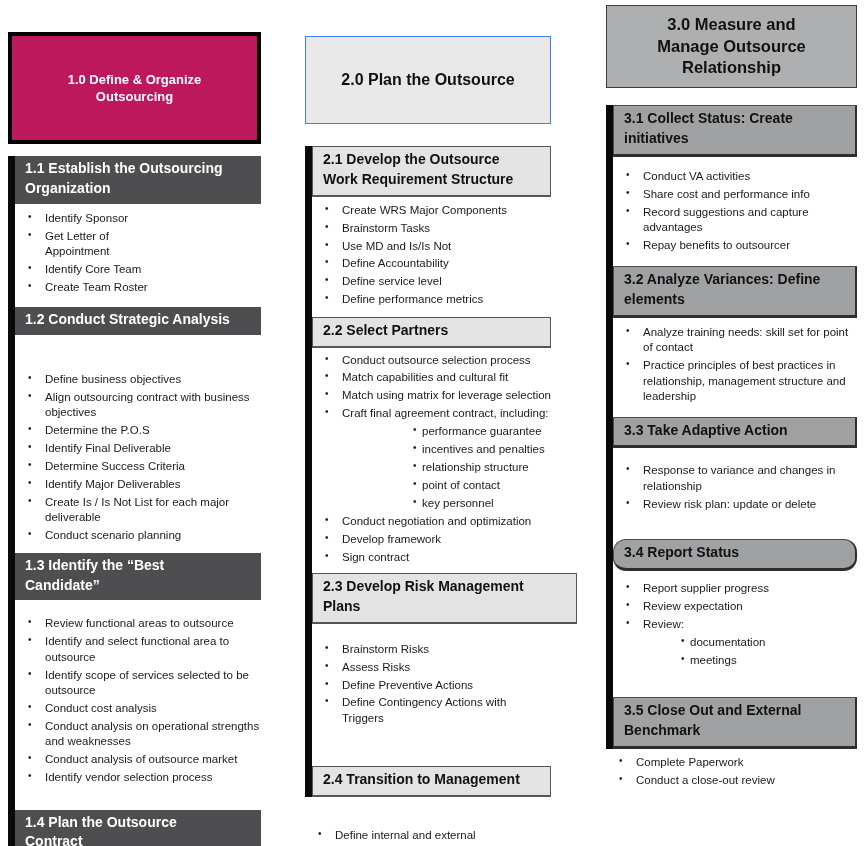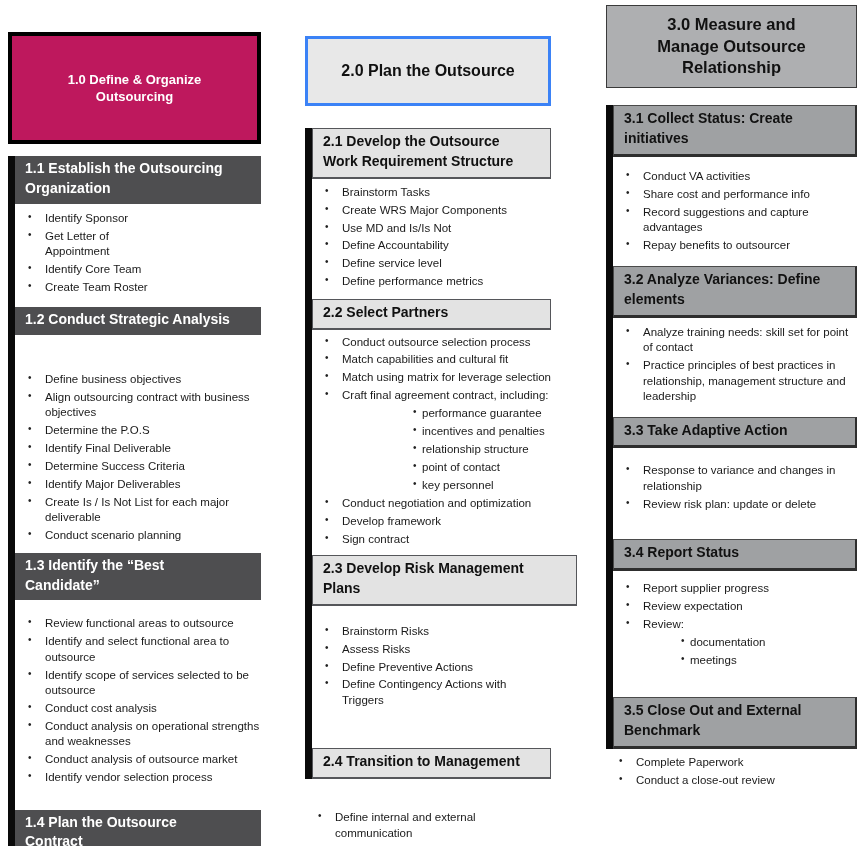--- a/index.html
+++ b/index.html
@@ -12,21 +12,21 @@
   .col{position:relative;}
   .col1{margin-left:8px;width:253px;}
   .col2{margin-left:44px;width:246px;}
   .col3{margin-left:55px;width:251px;}
 
   .topbox{
     box-sizing:border-box;display:flex;align-items:center;justify-content:center;
     text-align:center;font-weight:bold;white-space:pre-line;line-height:1.32;
   }
   .topbox1{margin-top:32px;height:112px;background:#be185d;border:4px solid #000;color:#fff;font-size:13px;}
-  .topbox2{margin-top:36px;height:70px;background:#e8e8e8;border:3px solid #3b82f6;color:#111;font-size:16px;}
+  .topbox2{margin-top:36px;height:88px;background:#e8e8e8;border:1px solid #3b82f6;color:#111;font-size:16px;}
   .topbox3{margin-top:5px;height:83px;background:#aeafb1;border:1px solid #3a3a3a;color:#111;font-size:16.5px;}
 
   .barwrap{border-left:7px solid #0a0a0a;}
   .bw1{margin-top:12px;}
   .bw2{margin-top:22px;}
   .bw3{margin-top:17px;}
 
   .hdr{
     box-sizing:border-box;font-weight:bold;font-size:14px;line-height:1.42;
     padding:3px 6px 5px 10px;white-space:pre-line;
@@ -93,22 +93,22 @@
   </div>
 
   <div class="col col2">
     <div class="topbox topbox2">
       <span>2.0 Plan the Outsource</span>
     </div>
     <div class="barwrap bw2">
       <div class="hdr hdr2">2.1 Develop the Outsource
 Work Requirement Structure</div>
       <ul class="blt" style="margin:6px 0 9px;">
+        <li>Create WRS Major Components</li>
         <li>Brainstorm Tasks</li>
-        <li>Create WRS Major Components</li>
         <li>Use MD and Is/Is Not</li>
         <li>Define Accountability</li>
         <li>Define service level</li>
         <li>Define performance metrics</li>
       </ul>
       <div class="hdr hdr2">2.2 Select Partners</div>
       <ul class="blt" style="margin:5px 0 8px;">
         <li>Conduct outsource selection process</li>
         <li>Match capabilities and cultural fit</li>
         <li>Match using matrix for leverage selection</li>
@@ -157,21 +157,21 @@
 elements</div>
       <ul class="blt" style="margin:7px 0 0;">
         <li>Analyze training needs: skill set for point of contact</li>
         <li>Practice principles of best practices in relationship, management structure and leadership</li>
       </ul>
       <div class="hdr hdr3" style="margin-top:12px;">3.3 Take Adaptive Action</div>
       <ul class="blt" style="margin:15px 0 0;">
         <li>Response to variance and changes in relationship</li>
         <li>Review risk plan: update or delete</li>
       </ul>
-      <div class="hdr hdr3" style="margin-top:27px;">3.4 Report Status</div>
+      <div class="hdr hdr3" style="margin-top:27px;border-radius:13px;">3.4 Report Status</div>
       <ul class="blt" style="margin:10px 0 0;">
         <li>Report supplier progress</li>
         <li>Review expectation</li>
         <li>Review:</li>
         <li class="sub-sm">documentation</li>
         <li class="sub-sm">meetings</li>
       </ul>
       <div class="hdr hdr3" style="margin-top:29px;">3.5 Close Out and External
 Benchmark</div>
     </div>

